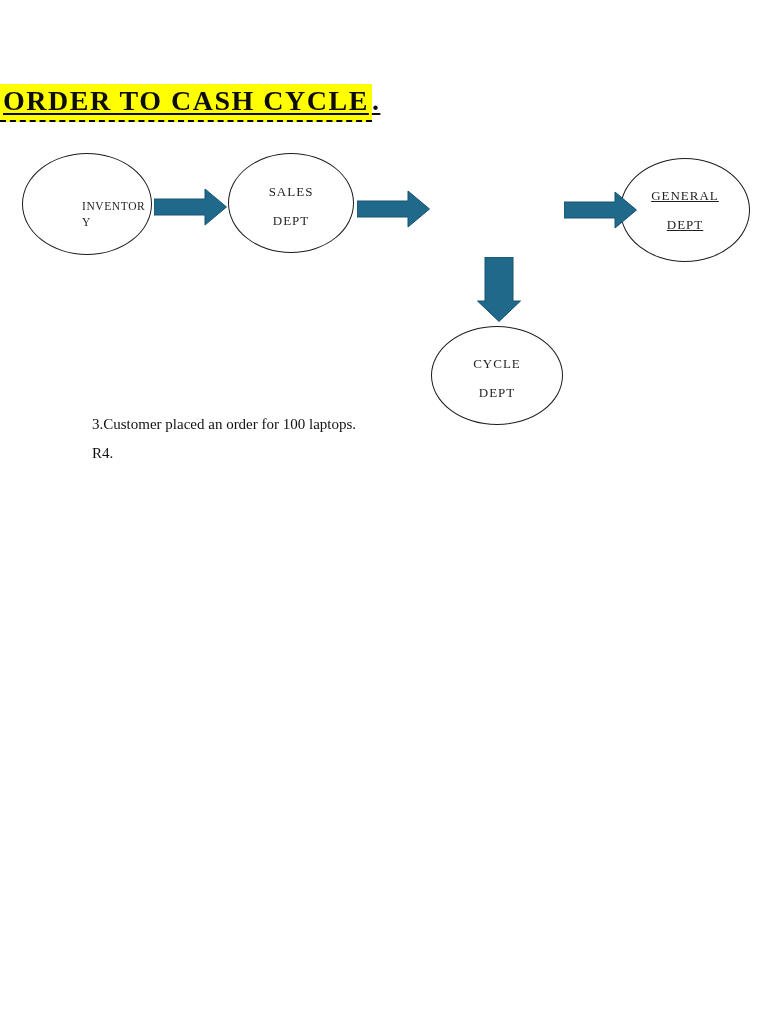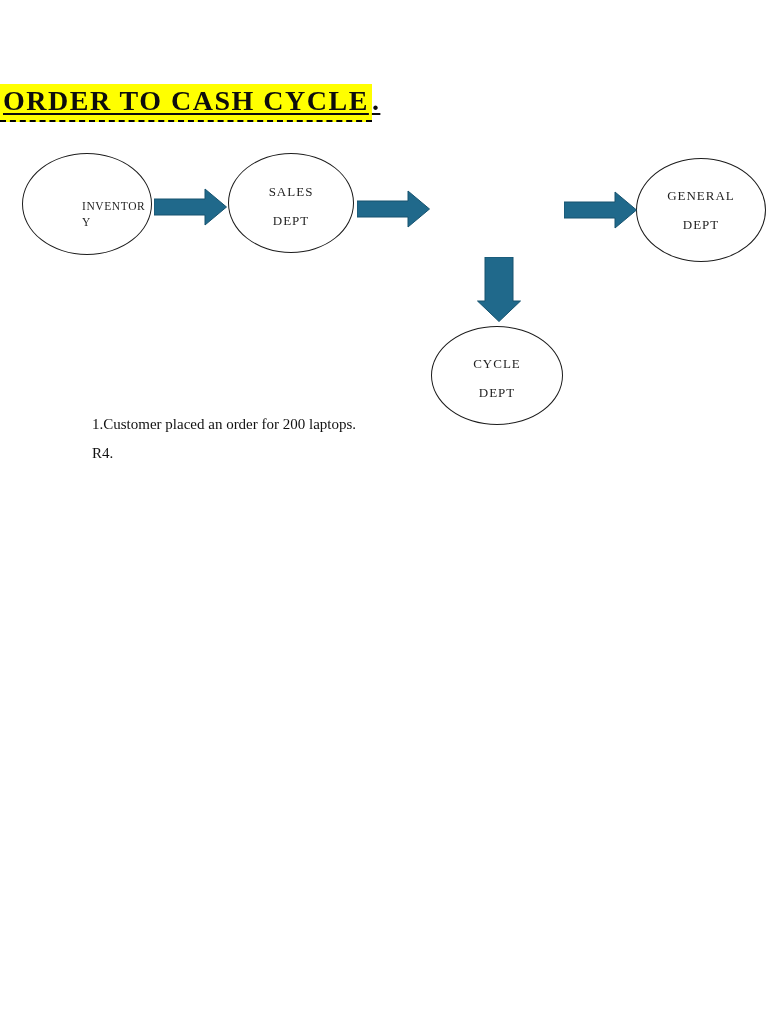--- a/index.html
+++ b/index.html
@@ -55,21 +55,21 @@
 
   #oval-inventory { left: 22px;  top: 153px; width: 130px; height: 102px;
                     align-items: flex-start; text-align: left;
                     padding: 20px 0 0 29px;
                     font-size: 11.5px; letter-spacing: 0.6px; }
   #oval-inventory .line { line-height: 16px; margin-left: 30px; }
 
   #oval-sales     { left: 228px; top: 153px; width: 126px; height: 100px; padding-top: 5px; }
   #oval-ar        { left: 430px; top: 157px; width: 133px; height: 97px; }
   #oval-ar .line  { line-height: normal; }
-  #oval-general   { left: 636px; top: 158px; width: 130px; height: 104px; }
+  #oval-general   { left: 620px; top: 158px; width: 130px; height: 104px; text-decoration: underline; }
   #oval-cash      { left: 431px; top: 326px; width: 132px; height: 99px; padding-top: 4px; }
 
   
   .arrow { position: absolute; display: block; }
   #arrow-1    { left: 154px; top: 187px; }
   #arrow-2    { left: 357px; top: 189px; }
   #arrow-3    { left: 564px; top: 190px; }
   #arrow-down { left: 477px; top: 257px; }
 
   
@@ -123,17 +123,17 @@
     <polygon points="0,12 51,12 51,2 72.5,20 51,38 51,28 0,28" stroke-width="1" fill="#20698b" stroke="#16536f"></polygon>
   </svg>
   <svg class="arrow" id="arrow-3" width="74" height="40" viewBox="0 0 74 40">
     <polygon points="0,12 51,12 51,2 72.5,20 51,38 51,28 0,28" stroke-width="1" fill="#20698b" stroke="#16536f"></polygon>
   </svg>
   <svg class="arrow" id="arrow-down" width="44" height="66" viewBox="0 0 44 66">
     <polygon points="8,0 36,0 36,44 43.5,44 22,64.5 0.5,44 8,44" stroke-width="1" fill="#20698b" stroke="#16536f"></polygon>
   </svg>
 
   <div class="steps">
-    <p class="step">1.Customer placed an order for 200 laptops.</p>
+    <p class="step">3.Customer placed an order for 100 laptops.</p>
     <p class="step">R4.</p>
   </div>
 
 </div>
 
 </body></html>

